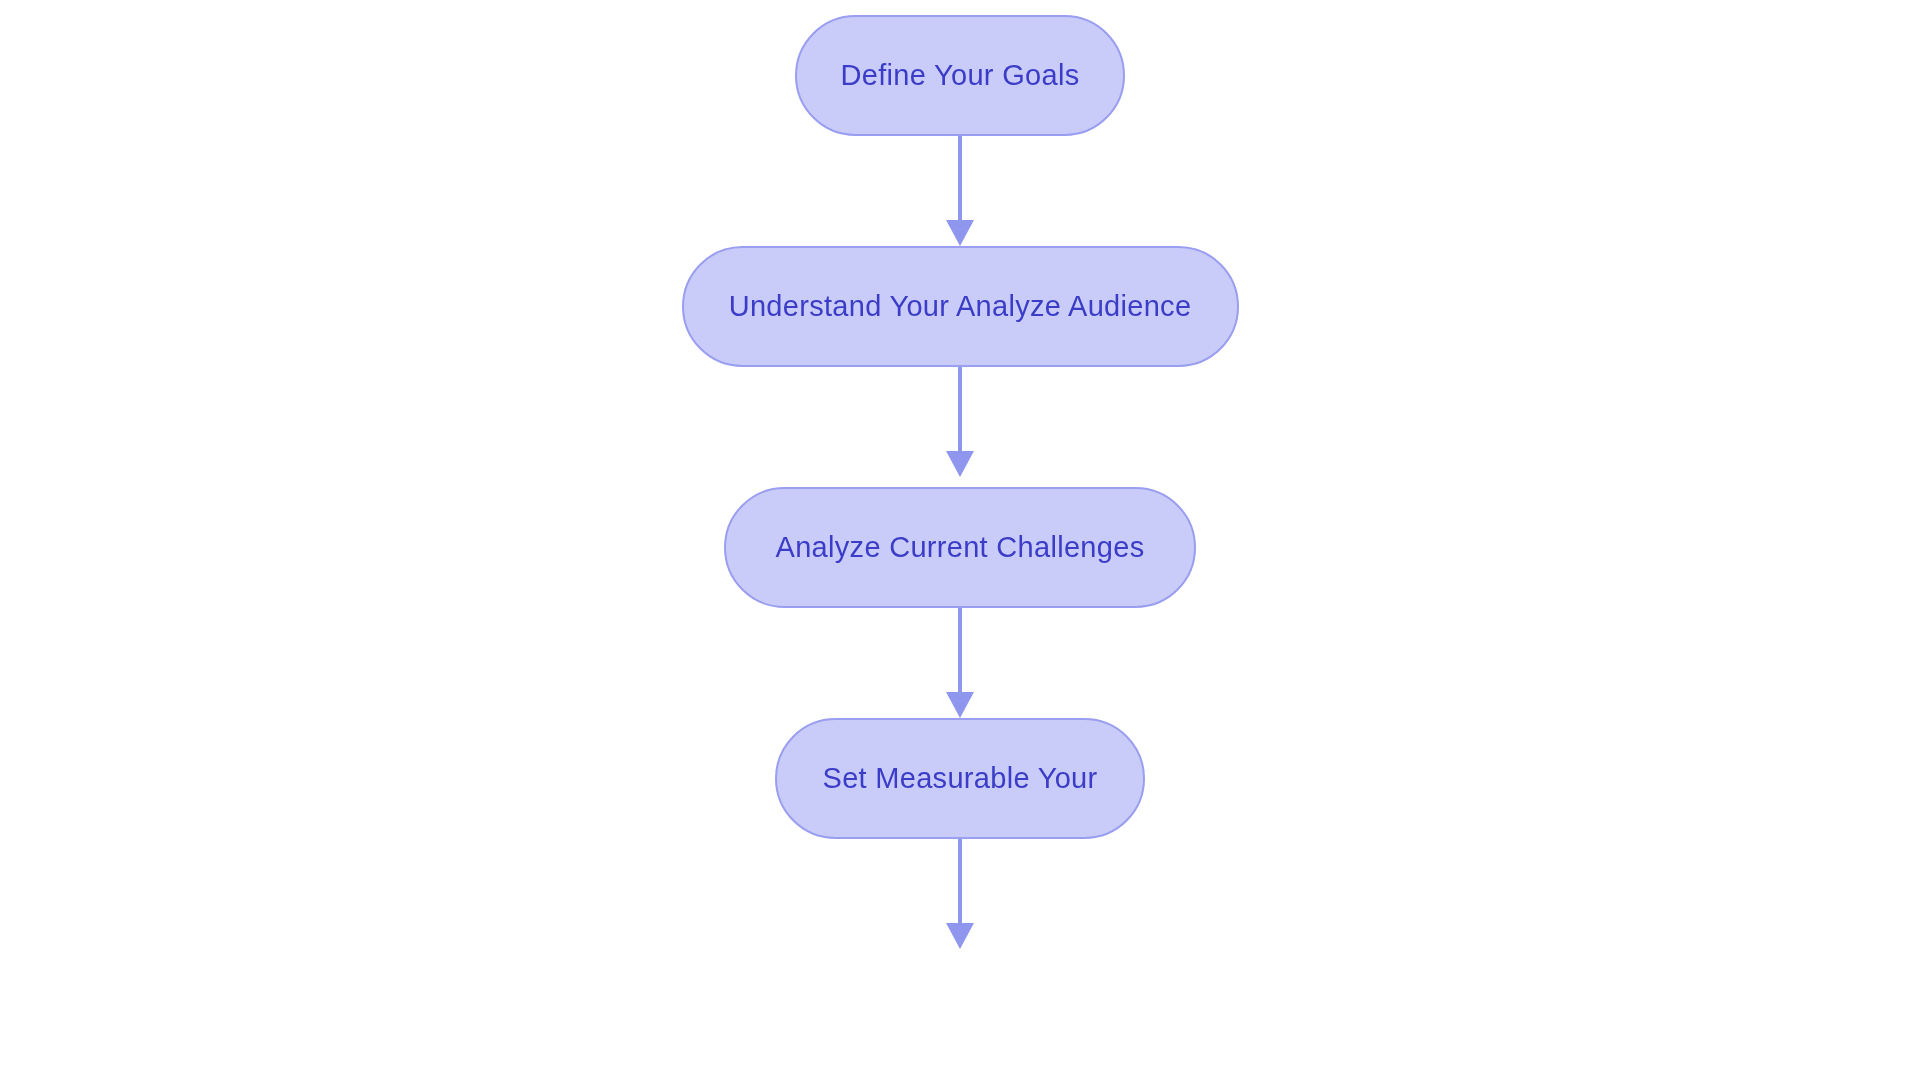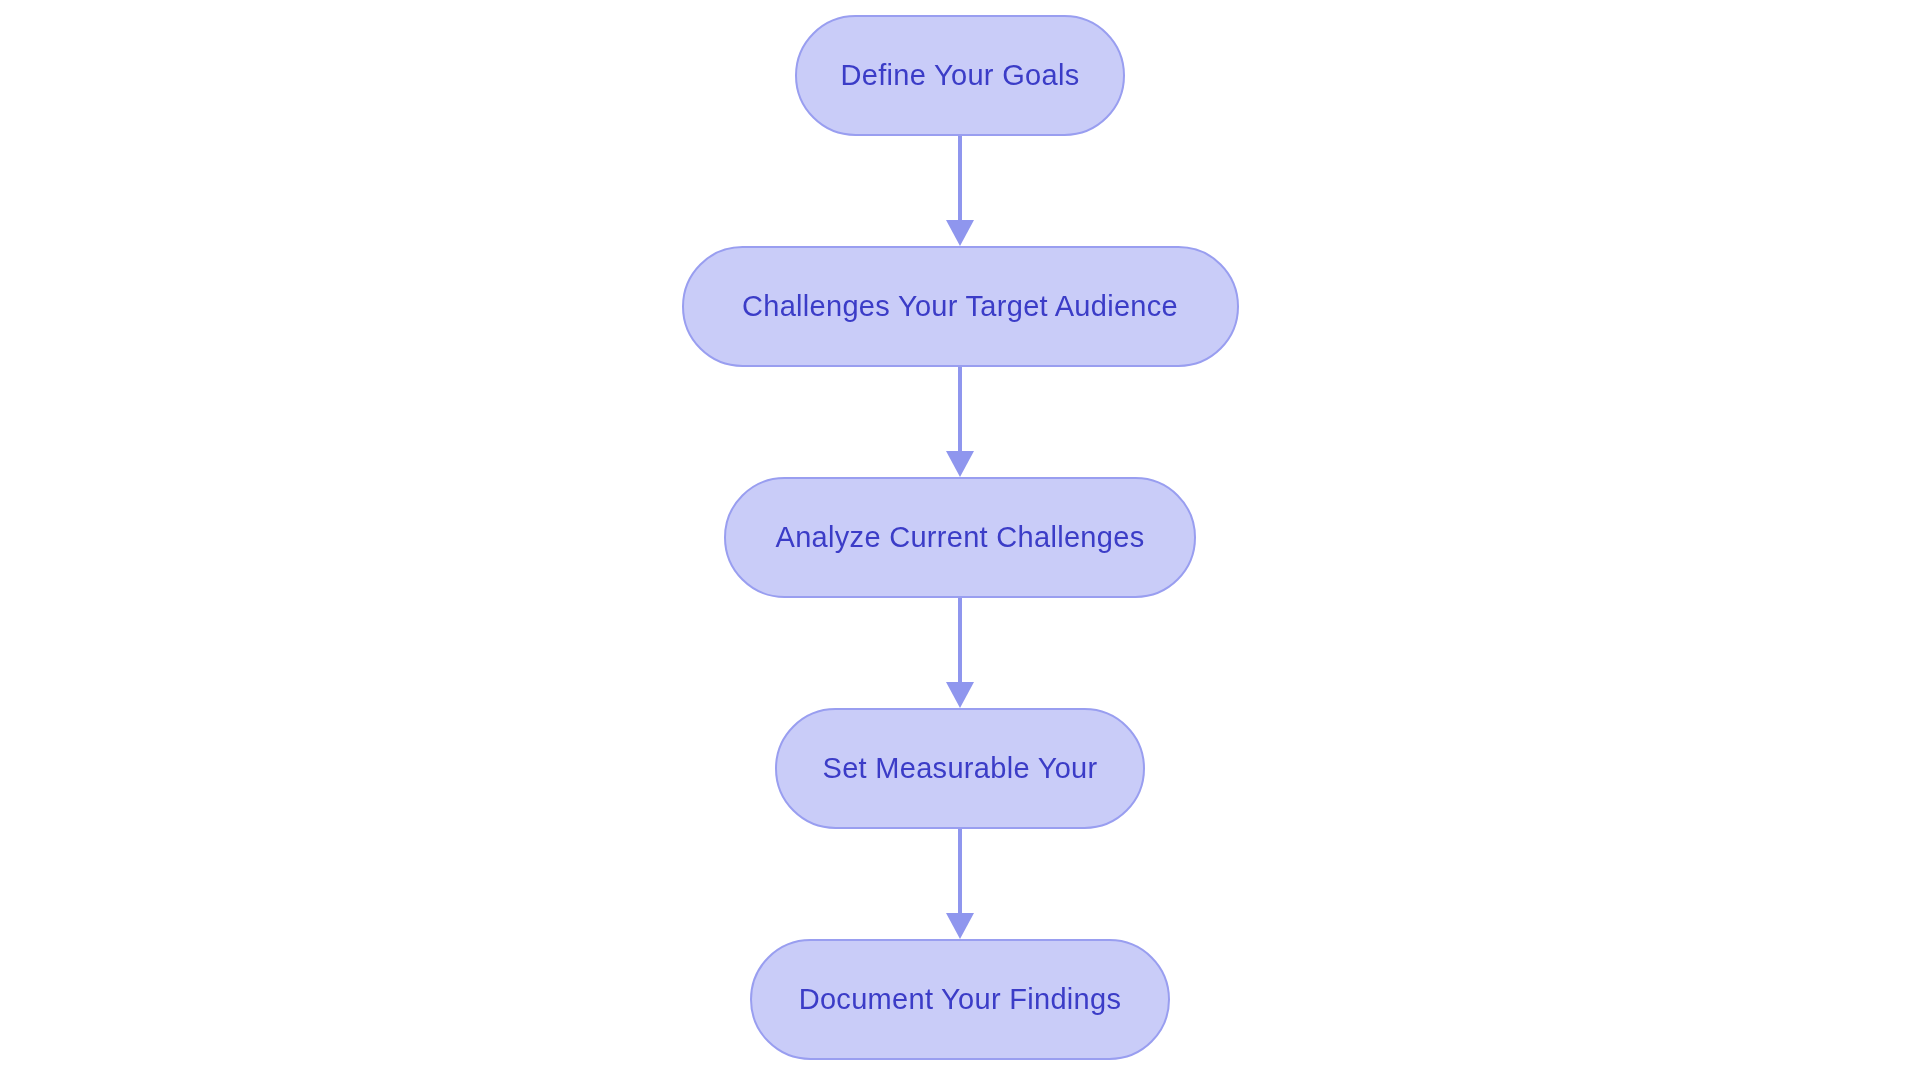--- a/index.html
+++ b/index.html
@@ -36,21 +36,21 @@
     justify-content:center;
     color:var(--node-text);
     font-size:29px;
     font-weight:500;
     letter-spacing:0.3px;
     white-space:nowrap;
     text-align:center;
   }
   .node-1{width:330px;}
   .node-2{width:557px;}
-  .node-3{width:472px;}
+  .node-3{width:472px;margin-top:10px;}
   .node-4{width:370px;}
   .node-5{width:420px;}
   .connector{
     height:110px;
     display:flex;
     flex-direction:column;
     align-items:center;
     justify-content:flex-start;
   }
   .connector-line{
@@ -75,21 +75,21 @@
     <div class="node node-1">
       <span>Define Your Goals</span>
     </div>
 
     <div class="connector">
       <div class="connector-line"></div>
       <div class="arrowhead"></div>
     </div>
 
     <div class="node node-2">
-      <span>Challenges Your Target Audience</span>
+      <span>Understand Your Analyze Audience</span>
     </div>
 
     <div class="connector">
       <div class="connector-line"></div>
       <div class="arrowhead"></div>
     </div>
 
     <div class="node node-3">
       <span>Analyze Current Challenges</span>
     </div>
@@ -101,18 +101,15 @@
 
     <div class="node node-4">
       <span>Set Measurable Your</span>
     </div>
 
     <div class="connector">
       <div class="connector-line"></div>
       <div class="arrowhead"></div>
     </div>
 
-    <div class="node node-5">
-      <span>Document Your Findings</span>
-    </div>
 
   </div>
 </div>
 
 </body></html>

